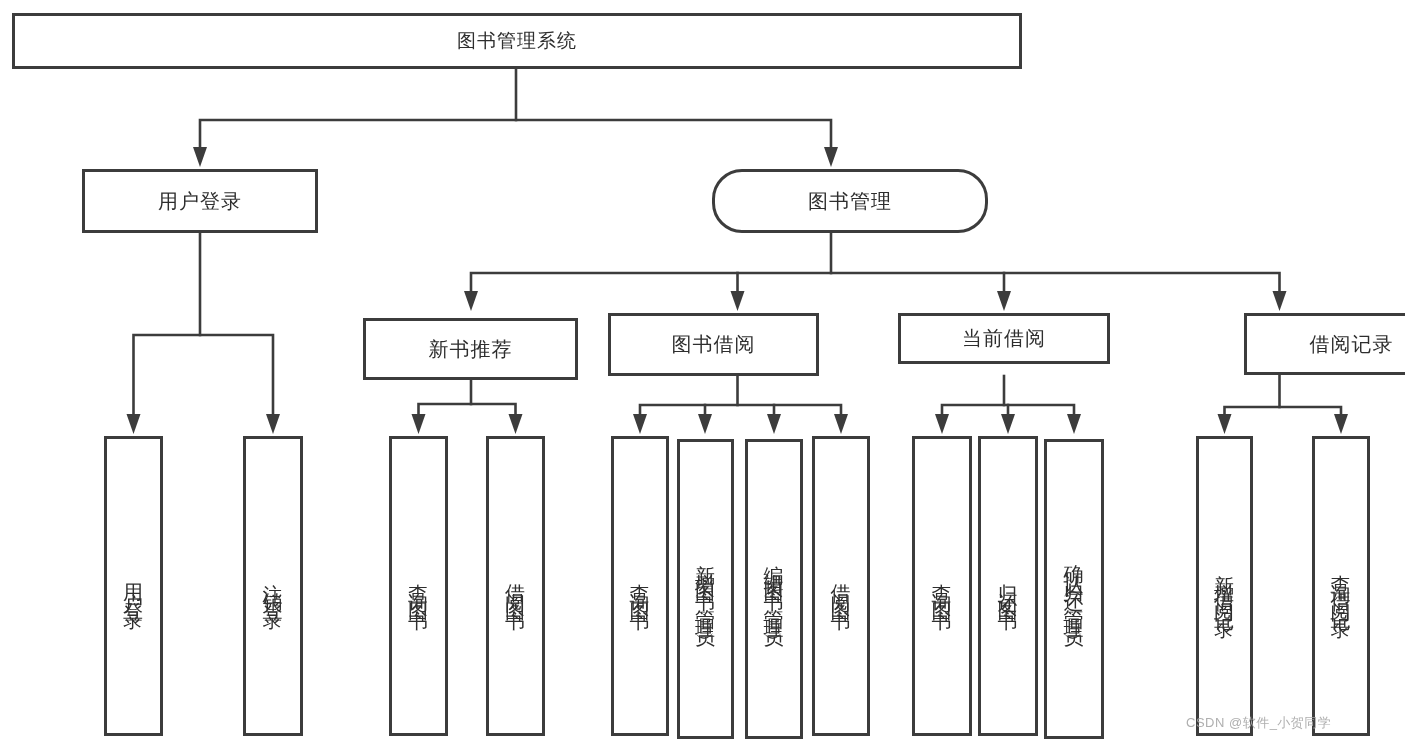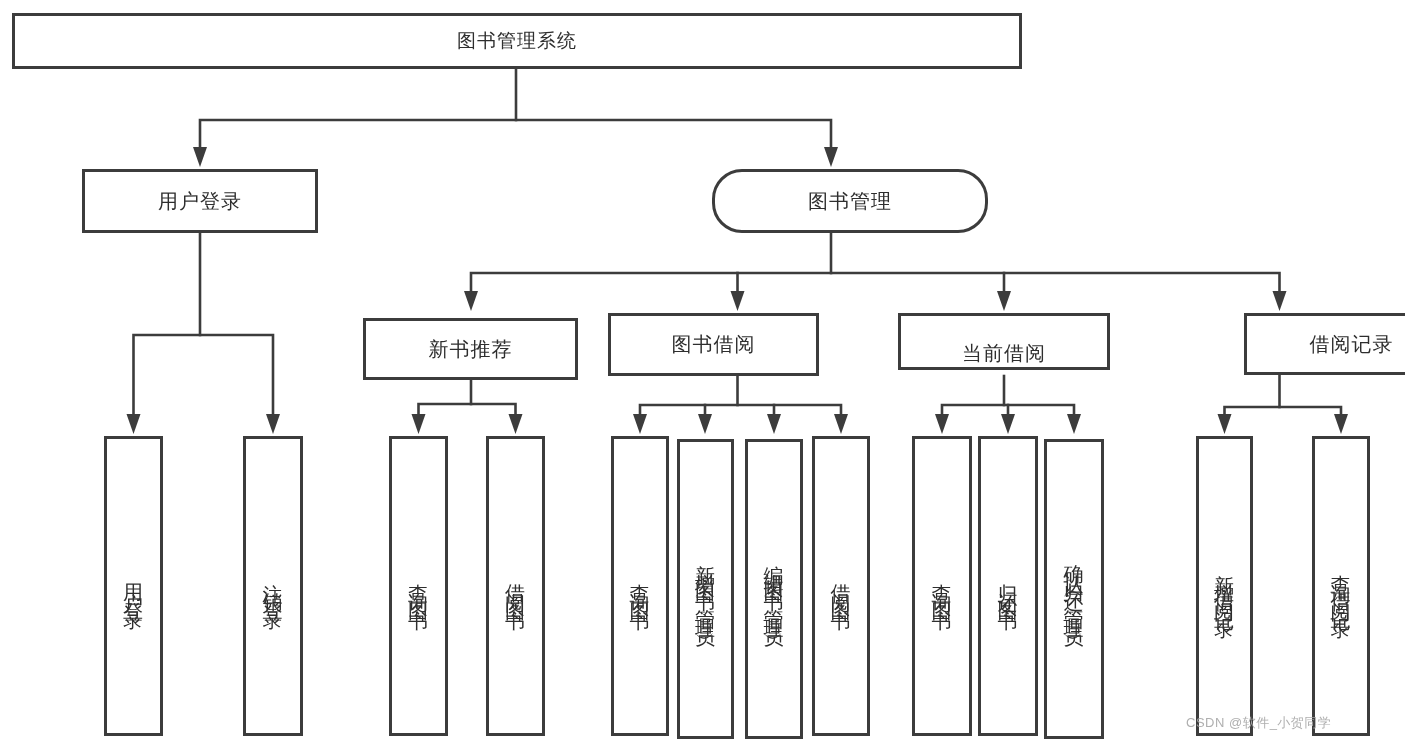--- a/index.html
+++ b/index.html
@@ -29,21 +29,21 @@
     letter-spacing:9px;
     line-height:1;
     white-space:nowrap;
   }
   
   .n-root{left:12px;top:13px;width:1010px;height:56px;}
   .n-l2a{left:82px;top:169px;width:236px;height:64px;}
   .n-l2b{left:712px;top:169px;width:276px;height:64px;border-radius:30px;}
   .n-l3a{left:363px;top:318px;width:215px;height:62px;}
   .n-l3b{left:608px;top:313px;width:211px;height:63px;}
-  .n-l3c{left:898px;top:313px;width:212px;height:57px;align-items:flex-end;}
+  .n-l3c{left:898px;top:313px;width:212px;height:51px;}
   .n-l3d{left:1244px;top:313px;width:215px;height:62px;}
   .leaf{height:300px;top:436px;}
   .n-g1a{left:104px;width:59px;}
   .n-g1b{left:243px;width:60px;}
   .n-g2a{left:389px;width:59px;}
   .n-g2b{left:486px;width:59px;}
   .n-g3a{left:611px;width:58px;}
   .n-g3b{left:677px;top:439px;width:57px;}
   .n-g3c{left:745px;top:439px;width:58px;}
   .n-g3d{left:812px;width:58px;}

